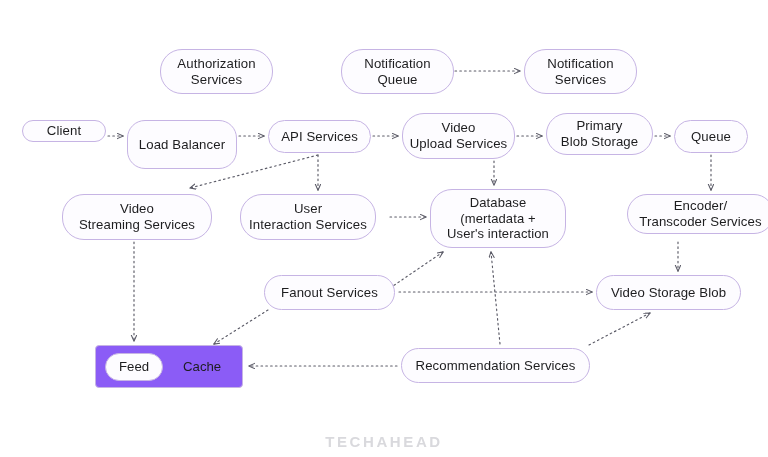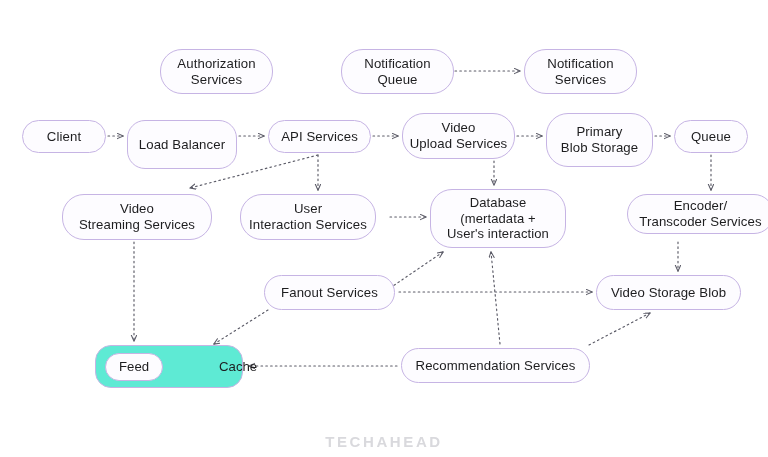--- a/index.html
+++ b/index.html
@@ -47,25 +47,24 @@
   }
   .node-db {
     line-height: 1.2;
     font-size: 13px;
   }
   
   #feed-cache-group {
     position: absolute;
     box-sizing: border-box;
     border: 1.3px solid #c6b4e4;
-    border-radius: 16px;
-    background: #5eead4;
+    border-radius: 4px;
+    background: #8b5cf6;
     display: flex;
     align-items: center;
-    gap: 36px;
   }
   #feed-pill {
     box-sizing: border-box;
     border: 1.3px solid #c6b4e4;
     border-radius: 14px;
     background: #fdfcff;
     height: 28px;
     display: flex;
     align-items: center;
     justify-content: center;
@@ -124,26 +123,26 @@
       </g>
   </svg>
 
   <div id="nodes-layer">
       <div class="node" style="left: 160px; top: 49px; width: 113px; height: 45px;"><span>Authorization
 Services</span></div>
       <div class="node" style="left: 341px; top: 49px; width: 113px; height: 45px;"><span>Notification
 Queue</span></div>
       <div class="node" style="left: 524px; top: 49px; width: 113px; height: 45px;"><span>Notification
 Services</span></div>
-      <div class="node pill" style="left: 22px; top: 120px; width: 84px; height: 33px; text-align: center;"><span>Client</span></div>
+      <div class="node pill" style="left: 22px; top: 120px; width: 84px; height: 22px; text-align: center;"><span>Client</span></div>
       <div class="node pill" style="left: 127px; top: 120px; width: 110px; height: 49px;"><span>Load Balancer</span></div>
       <div class="node pill" style="left: 268px; top: 120px; width: 103px; height: 33px;"><span>API Services</span></div>
       <div class="node" style="left: 402px; top: 113px; width: 113px; height: 46px;"><span>Video
 Upload Services</span></div>
-      <div class="node" style="left: 546px; top: 113px; width: 107px; height: 54px;"><span>Primary
+      <div class="node" style="left: 546px; top: 113px; width: 107px; height: 42px;"><span>Primary
 Blob Storage</span></div>
       <div class="node pill" style="left: 674px; top: 120px; width: 74px; height: 33px;"><span>Queue</span></div>
       <div class="node" style="left: 62px; top: 194px; width: 150px; height: 46px;"><span>Video
 Streaming Services</span></div>
       <div class="node" style="left: 240px; top: 194px; width: 136px; height: 46px;"><span>User
 Interaction Services</span></div>
       <div class="node node-db" style="left: 430px; top: 189px; width: 136px; height: 59px;"><span>Database
 (mertadata +
 User's interaction</span></div>
       <div class="node" style="left: 605px; top: 194px; width: 147px; height: 40px; margin-left: 22px;"><span>Encoder/

